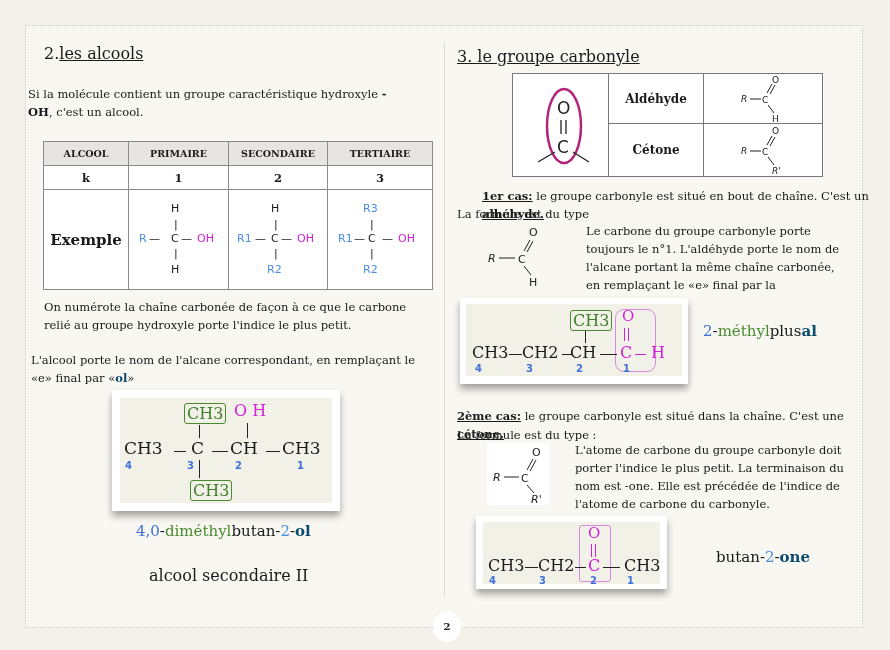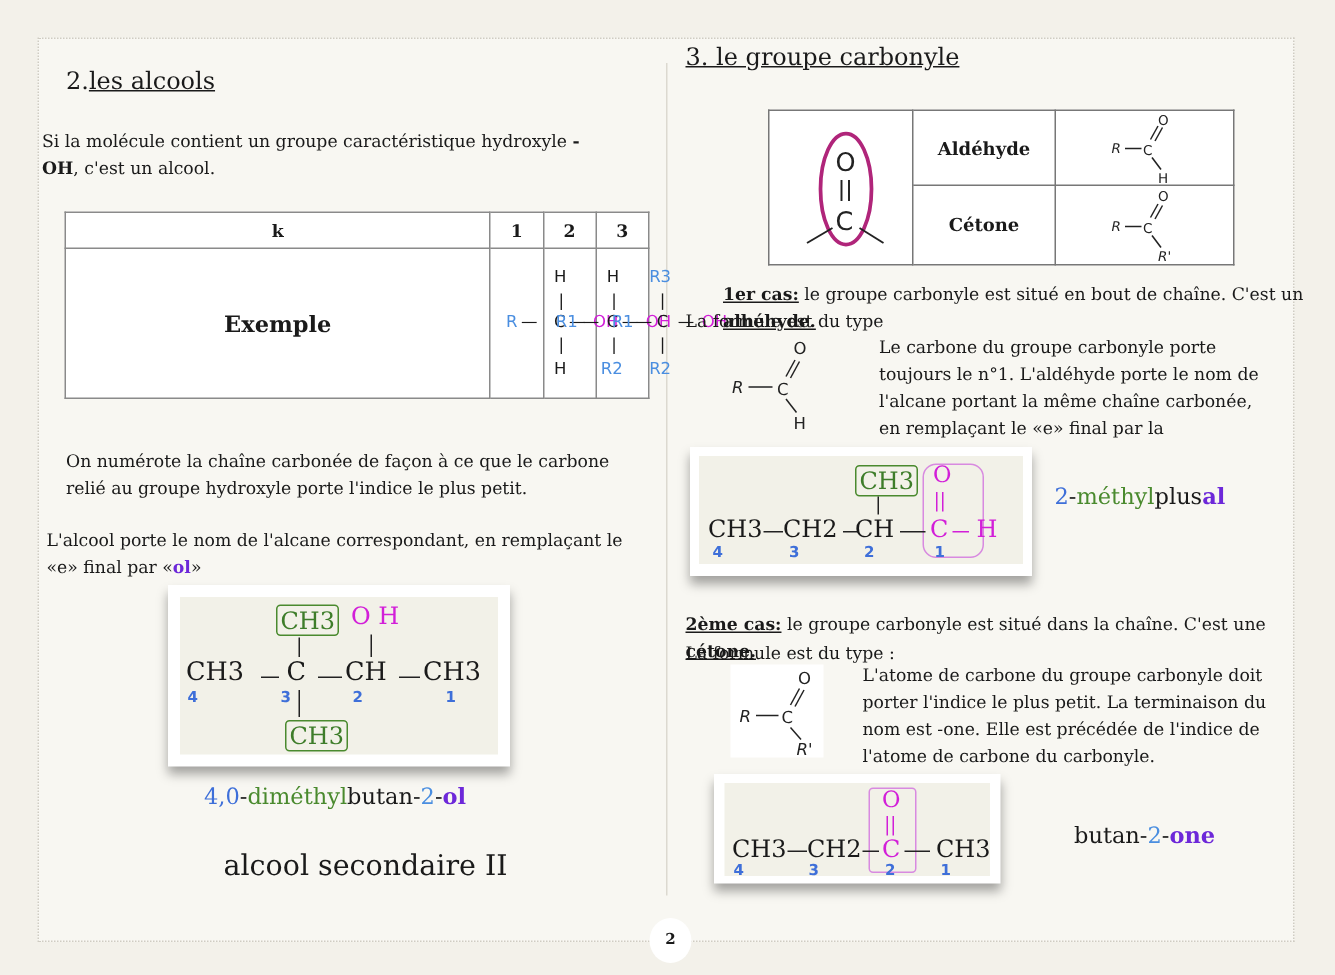--- a/index.html
+++ b/index.html
@@ -13,21 +13,21 @@
     position:absolute; left:25px; top:25px; width:838px; height:603px;
     border:1px dotted #cfccc2; background:#f8f7f2; box-sizing:border-box;
   }
   .divider { position:absolute; left:444px; top:42px; width:1px; height:555px; background:#dcd9d0; }
   .abs { position:absolute; }
   .h2 { font-weight:normal; font-size:16px; }
   .h2 u { text-decoration:underline; }
   .p { font-size:11.5px; line-height:18px; }
   .b { font-weight:bold; }
   .u { text-decoration:underline; }
-  .mag { color:#6d28d9; font-weight:bold; }
+  .mag { color:#0c4a6e; font-weight:bold; }
   .blue { color:#3e6fd9; }
   .green { color:#4a8a2e; }
   .lblue { color:#4a8ee0; }
   .pink { color:#d21fd8; }
 
   
   table.alc { position:absolute; left:43px; top:141px; width:390px; border-collapse:collapse; background:#fff; }
   table.alc td { border:1px solid #8a8a8a; text-align:center; padding:0; }
   table.alc tr.hdr td { background:#e6e5e3; font-weight:bold; font-size:9.5px; height:23px; }
   table.alc tr.k td { font-weight:bold; font-size:11.5px; height:23px; }
@@ -64,20 +64,26 @@
 <div class="abs h2" style="left:44px;top:44px;">
   <span>2.</span><u>les alcools</u>
 </div>
 
 <div class="abs p" style="left:28px;top:85px;width:380px;">
   <span>Si la molécule contient un groupe caractéristique hydroxyle </span><span class="b">-OH</span><span>, c'est un alcool.</span>
 </div>
 
 <table class="alc">
   <tbody>
+      <tr class="hdr">
+    <td style="width:84px">ALCOOL</td>
+    <td style="width:99px">PRIMAIRE</td>
+    <td style="width:98px">SECONDAIRE</td>
+    <td>TERTIAIRE</td>
+  </tr>
   <tr class="k">
     <td>k</td>
     <td>1</td>
     <td>2</td>
     <td>3</td>
   </tr>
   <tr class="ex">
     <td class="exlabel">Exemple</td>
     <td>
       <div class="mol">
@@ -146,23 +152,23 @@
   <div class="num" style="left:123px;top:70px;">2</div>
   <div class="num" style="left:185px;top:70px;">1</div>
   <div class="line" style="left:87px;top:70px;width:1px;height:18px;"></div>
   <div class="gbox" style="left:78px;top:90px;">CH3</div>
 </div>
 
 <div class="abs" style="left:136px;top:522px;font-size:15px;">
   <span class="blue">4,0</span><span>-</span><span class="green">diméthyl</span><span>butan-</span><span class="lblue">2</span><span>-</span><span class="mag">ol</span>
 </div>
 
-<div class="abs" style="left:149px;top:566px;font-size:19px;">alcool secondaire II</div>
-
-<div class="abs h2" style="left:457px;top:28px;">
+<div class="abs" style="left:149px;top:566px;font-size:16px;">alcool secondaire II</div>
+
+<div class="abs h2" style="left:457px;top:47px;">
   <u>3. le groupe carbonyle</u>
 </div>
 
 <table class="carb">
   <tbody>
       <tr>
     <td rowspan="2" style="width:95px;height:102px;position:relative;">
       <svg width="95" height="102" viewBox="0 0 95 102" style="display:block">
         <ellipse cx="51" cy="52" rx="17" ry="37" fill="none" stroke="#b0257a" stroke-width="2.5"></ellipse>
         <text x="44" y="40" font-family="DejaVu Sans, sans-serif" font-size="17" fill="#222">O</text>

